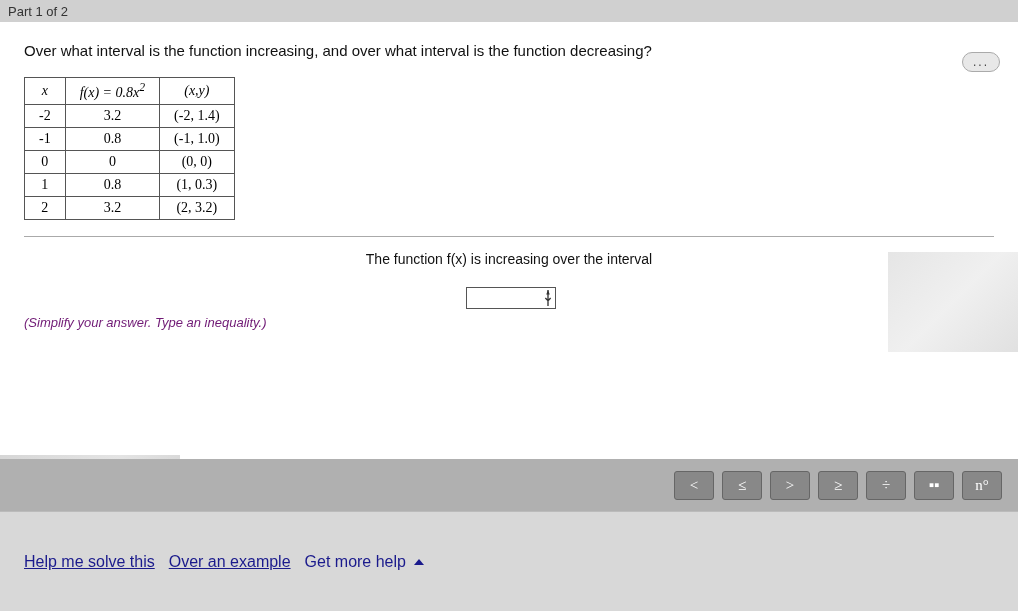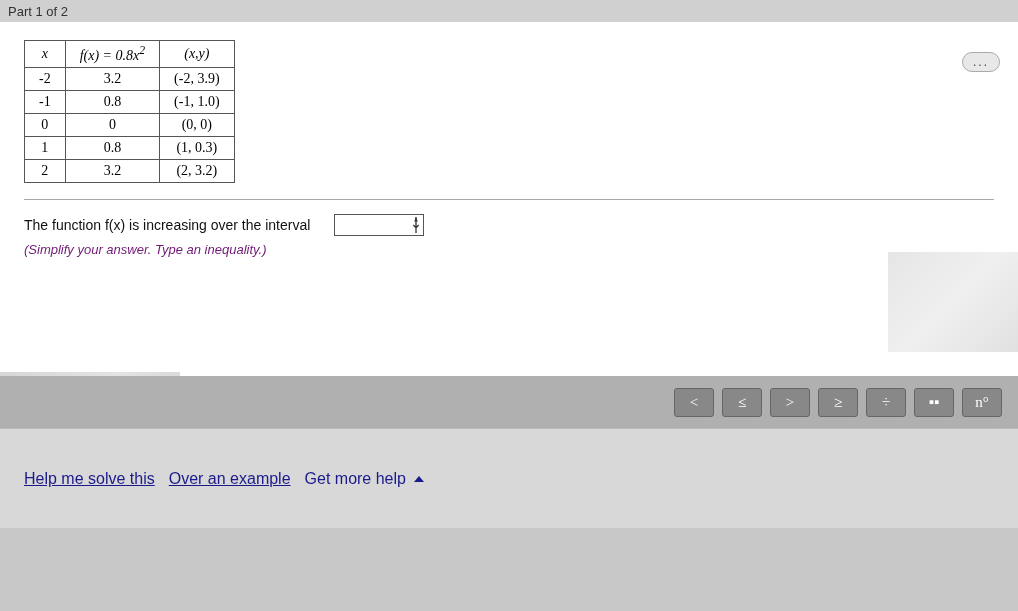--- a/index.html
+++ b/index.html
@@ -8,21 +8,21 @@
       background: #c8c8c8;
       width: 1018px;
       height: 611px;
       overflow: hidden;
       position: relative;
     }
 
     .main-container {
       background: #d0d0d0;
       width: 1018px;
-      height: 528px;
+      height: 611px;
       position: relative;
     }
 
     .part-label {
       position: absolute;
       top: 4px;
       left: 8px;
       font-size: 13px;
       color: #333;
       font-family: Arial, sans-serif;
@@ -79,20 +79,21 @@
     }
 
     .increasing-section {
       font-size: 14px;
       font-family: Arial, sans-serif;
       color: #111;
       margin-bottom: 6px;
       display: flex;
       align-items: center;
       gap: 20px;
+      flex-direction: column;
     }
 
     .answer-box {
       display: inline-block;
       width: 90px;
       height: 22px;
       border: 1px solid #555;
       vertical-align: middle;
       margin-left: 4px;
       position: relative;
@@ -228,35 +229,36 @@
 <body>
 
 <div class="main-container">
 
   <div class="part-label">Part 1 of 2</div>
 
   <div class="content-area">
 
     <button class="more-options-btn">...</button>
 
+    <div class="question-text">Over what interval is the function increasing, and over what interval is the function decreasing?</div>
 
     <div class="table-section">
       <table class="data-table">
         <thead>
           <tr>
             <th><i>x</i></th>
             <th><i>f</i>(<i>x</i>) = 0.8<i>x</i><sup>2</sup></th>
             <th>(<i>x</i>,<i>y</i>)</th>
           </tr>
         </thead>
         <tbody id="table-body">
         <tr>
               <td>-2</td>
               <td>3.2</td>
-              <td>(-2, 3.9)</td>
+              <td>(-2, 1.4)</td>
             </tr>
             <tr>
               <td>-1</td>
               <td>0.8</td>
               <td>(-1, 1.0)</td>
             </tr>
             <tr>
               <td>0</td>
               <td>0</td>
               <td>(0, 0)</td>

